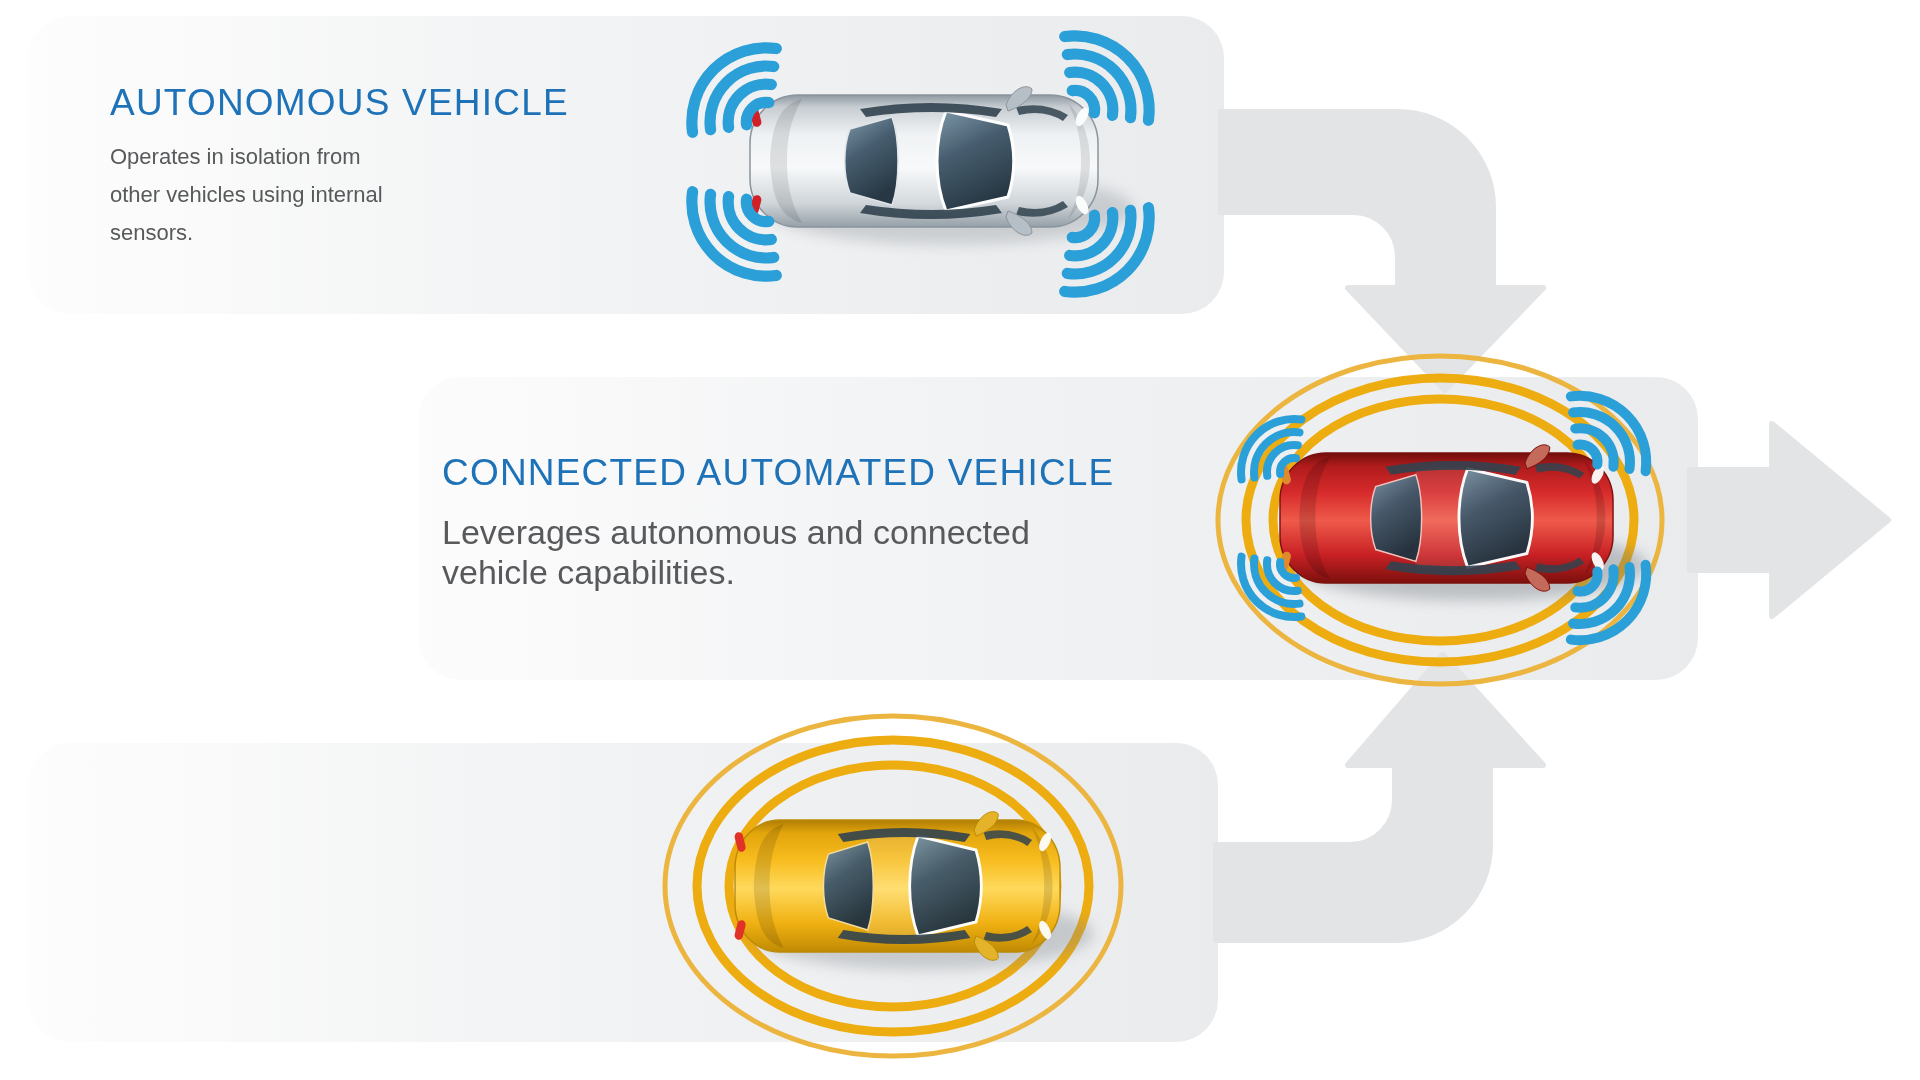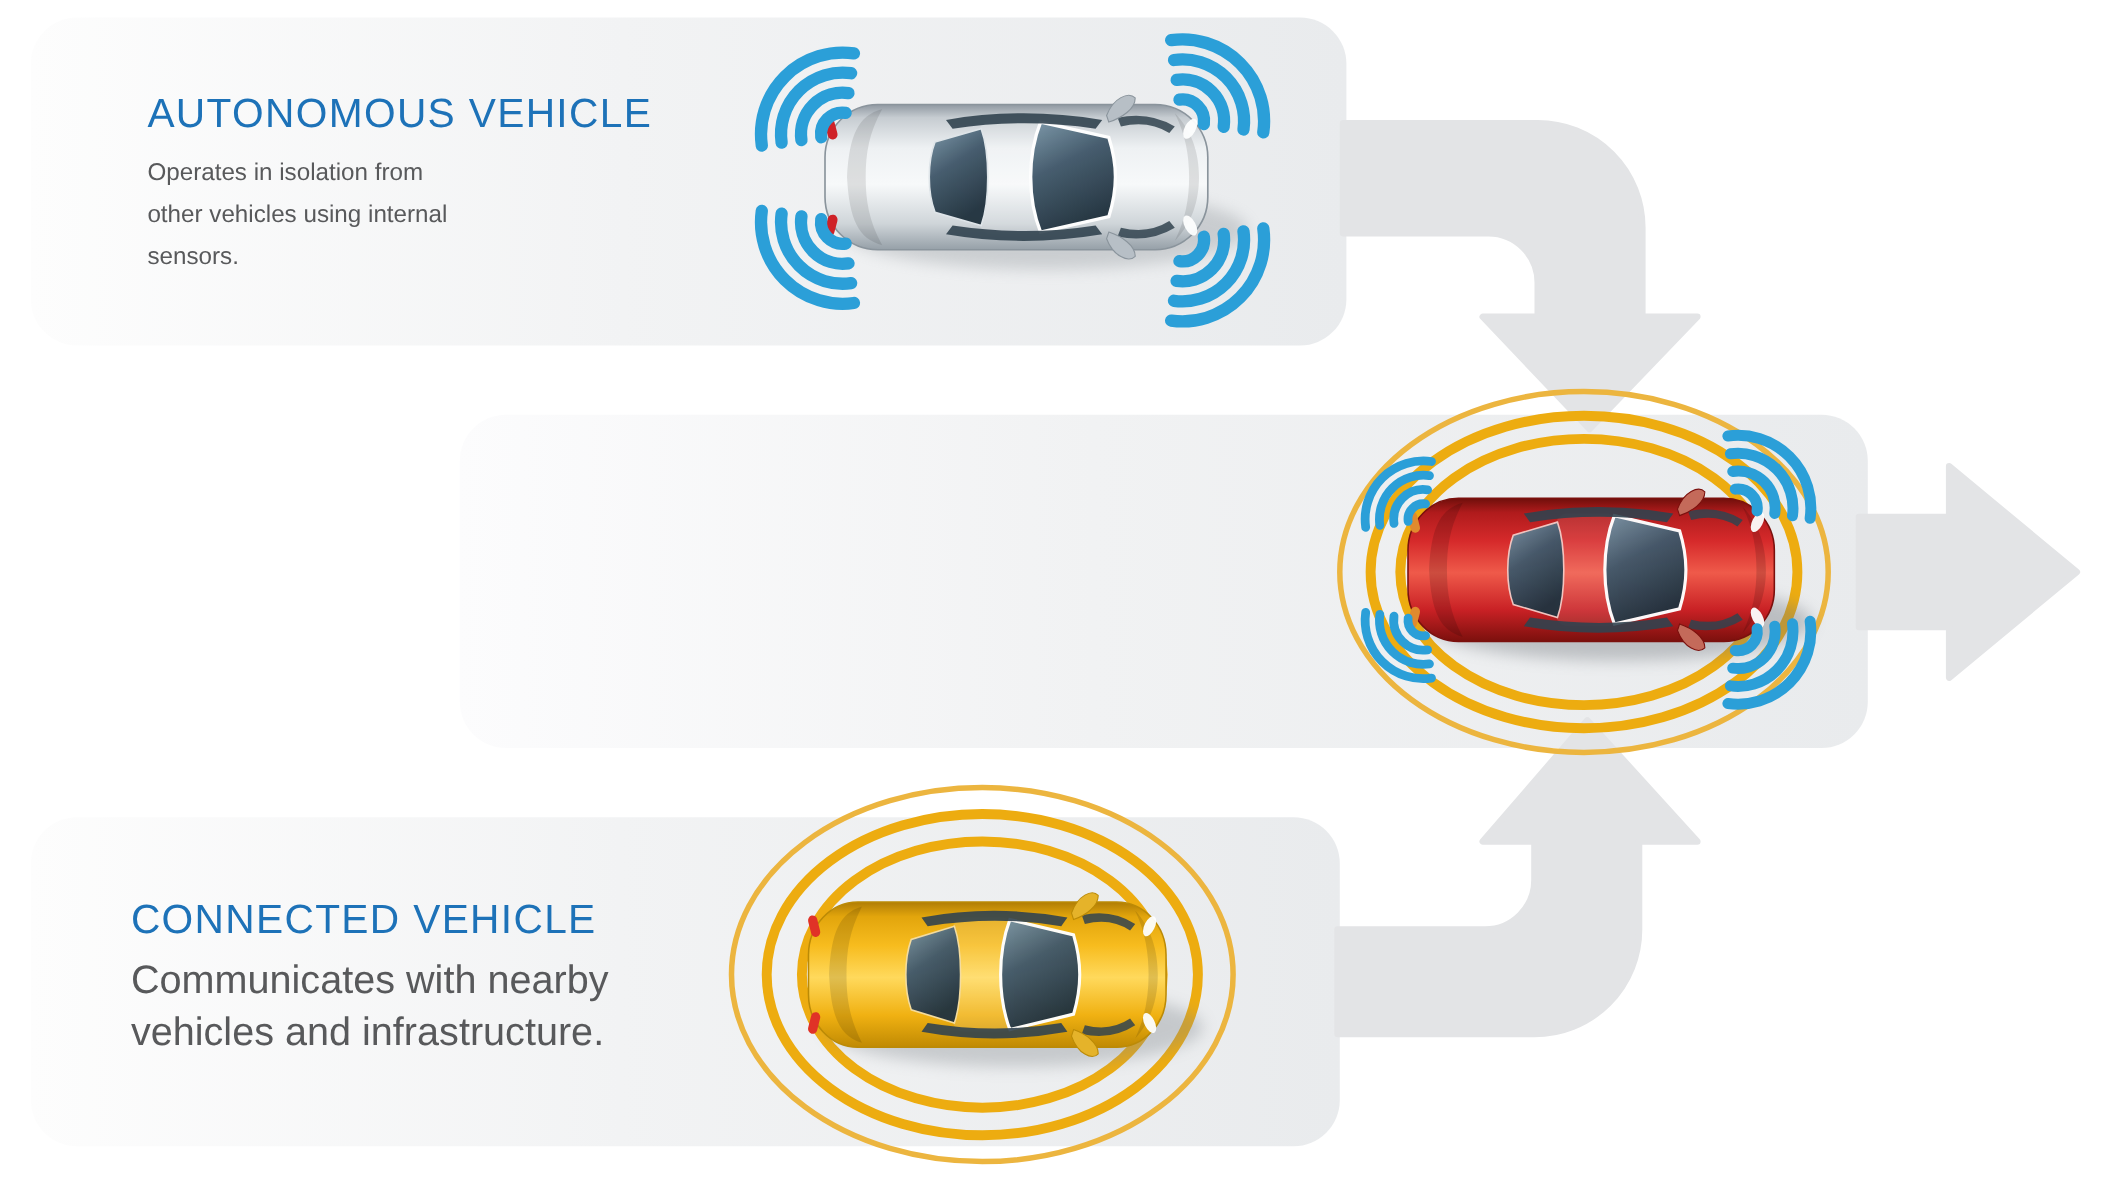--- a/index.html
+++ b/index.html
@@ -20,21 +20,21 @@
     font-size:37px;line-height:37px;letter-spacing:1.2px;color:#1d72b8;
     white-space:nowrap;font-weight:400;
   }
   .sec-desc{color:#58595b;white-space:pre-line;font-weight:400;}
   .sec-autonomous .sec-title{position:absolute;left:0;top:0;}
   .sec-autonomous .sec-desc{position:absolute;left:0;top:54px;font-size:22px;line-height:38px;}
   .sec-cav .sec-desc{position:absolute;left:0;top:58px;font-size:34px;line-height:40px;}
   .sec-cav .sec-title{position:absolute;left:0;top:0;}
   .sec-cv .sec-title{position:absolute;left:0;top:0;}
   .sec-cv .sec-desc{position:absolute;left:0;top:50px;font-size:36px;line-height:47px;}
-  #sec-autonomous{left:134px;top:84px;width:560px;height:220px;}
+  #sec-autonomous{left:110px;top:84px;width:560px;height:220px;}
   #sec-cav{left:442px;top:454px;width:700px;height:180px;}
   #sec-cv{left:119px;top:817px;width:560px;height:180px;}
 </style>
 </head>
 <body>
 
 <div class="stage">
 
   <div class="band band-top"></div>
   <div class="band band-mid"></div>
@@ -177,20 +177,20 @@
     </g>
   </svg>
 
   <div class="sec sec-autonomous" id="sec-autonomous">
     <div class="sec-title">AUTONOMOUS VEHICLE</div>
     <div class="sec-desc">Operates in isolation from
 other vehicles using internal
 sensors.</div>
   </div>
 
+  <div class="sec sec-cav" id="sec-cav">
+    <div class="sec-title">CONNECTED AUTOMATED VEHICLE</div>
+    <div class="sec-desc">Leverages autonomous and connected
+vehicle capabilities.</div>
+  </div>
 
-  <div class="sec sec-cv" id="sec-cv">
-    <div class="sec-title">CONNECTED VEHICLE</div>
-    <div class="sec-desc">Communicates with nearby
-vehicles and infrastructure.</div>
-  </div>
 
 </div>
 
 </body></html>

